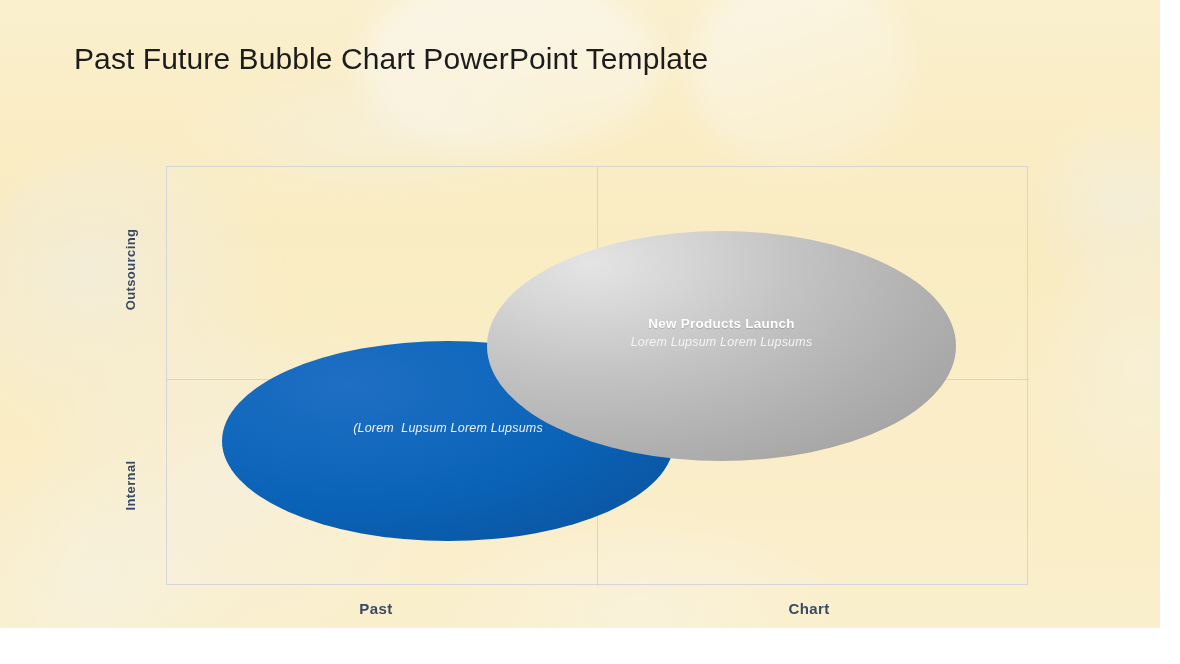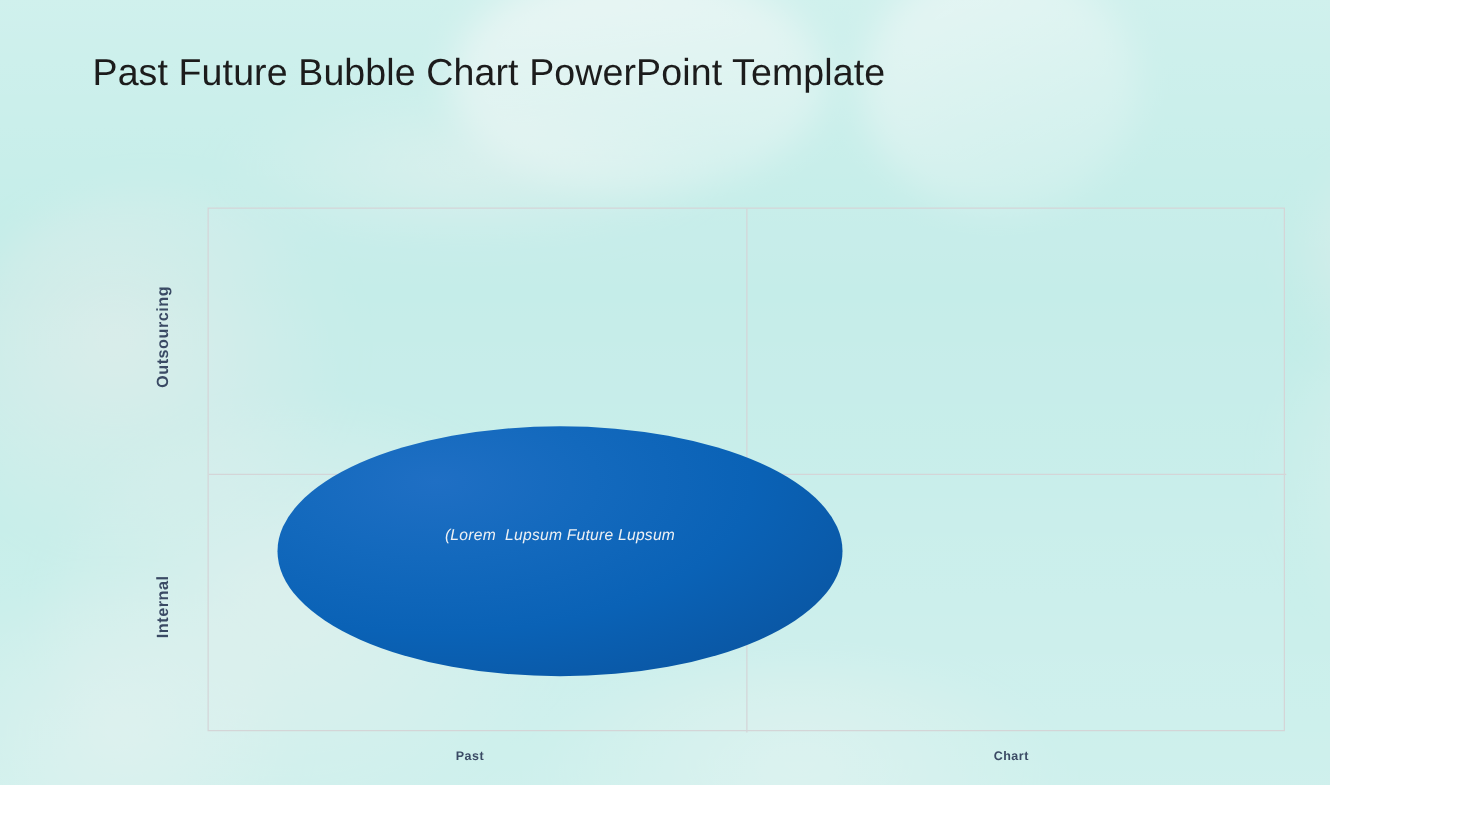--- a/index.html
+++ b/index.html
@@ -9,23 +9,23 @@
   body {
     width: 1180px;
     height: 664px;
     font-family: "Liberation Sans", sans-serif;
     background: #ffffff;
     overflow: hidden;
   }
 
   #slide {
     position: relative;
-    width: 1064px;
+    width: 1160px;
     height: 664px;
-    background: #14b8a6;
+    background: #eab308;
     overflow: hidden;
     text-decoration: underline;
   }
 
   
   #bg-photo {
     position: absolute;
     inset: 0;
     overflow: hidden;
     pointer-events: none;
@@ -187,21 +187,21 @@
     text-align: center;
   }
   #label-internal {
     left: 73px;
     top: 478px;
     width: 114px;
     text-align: center;
   }
   .axis-x {
     position: absolute;
-    font-size: 10px;
+    font-size: 15px;
     font-weight: bold;
     color: #3a4a64;
     letter-spacing: 0.4px;
     text-align: center;
     white-space: nowrap;
   }
   #label-past   { left: 296px; top: 600px; width: 160px; }
   #label-future { left: 729px; top: 600px; width: 160px; }
 </style>
 </head>
@@ -231,18 +231,24 @@
   <div class="axis-x" id="label-past">Past</div>
   <div class="axis-x" id="label-future">Chart</div>
 
   <div id="plot">
     <div id="midline-h"></div>
     <div id="midline-v"></div>
   </div>
 
   <div class="bubble" id="bubble-blue">
     <div class="bubble-labels" id="blue-labels">
-      <div class="bub-sub">(Lorem  Lupsum Future Lupsum</div>
+      <div class="bub-sub">(Lorem  Lupsum Lorem Lupsums</div>
     </div>
   </div>
 
+  <div class="bubble" id="bubble-gray">
+    <div class="bubble-labels" id="gray-labels">
+      <div class="bub-title">New Products Launch</div>
+      <div class="bub-sub">Lorem Lupsum Lorem Lupsums</div>
+    </div>
+  </div>
 
 </div>
 
 </body></html>

